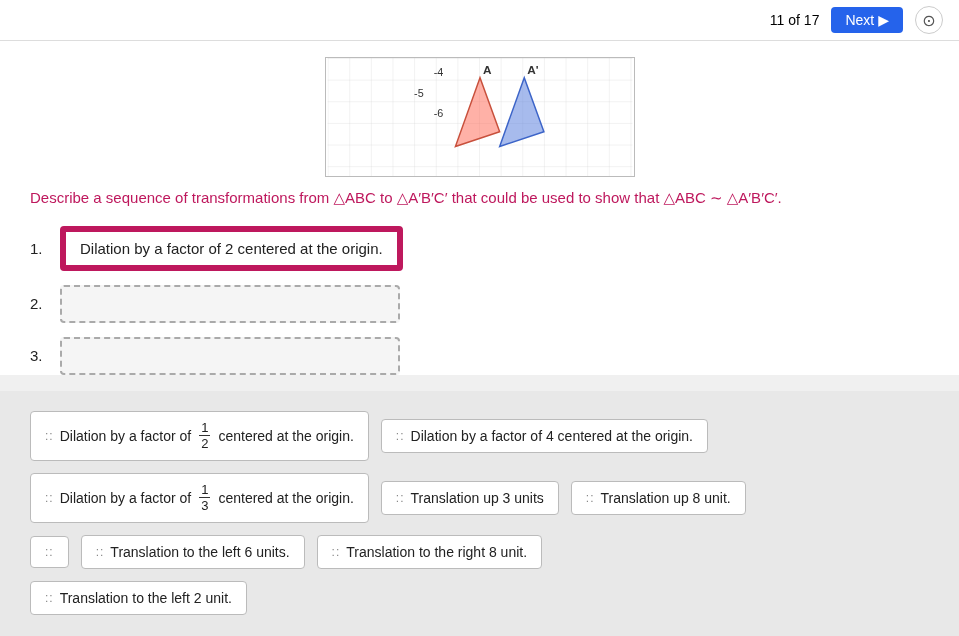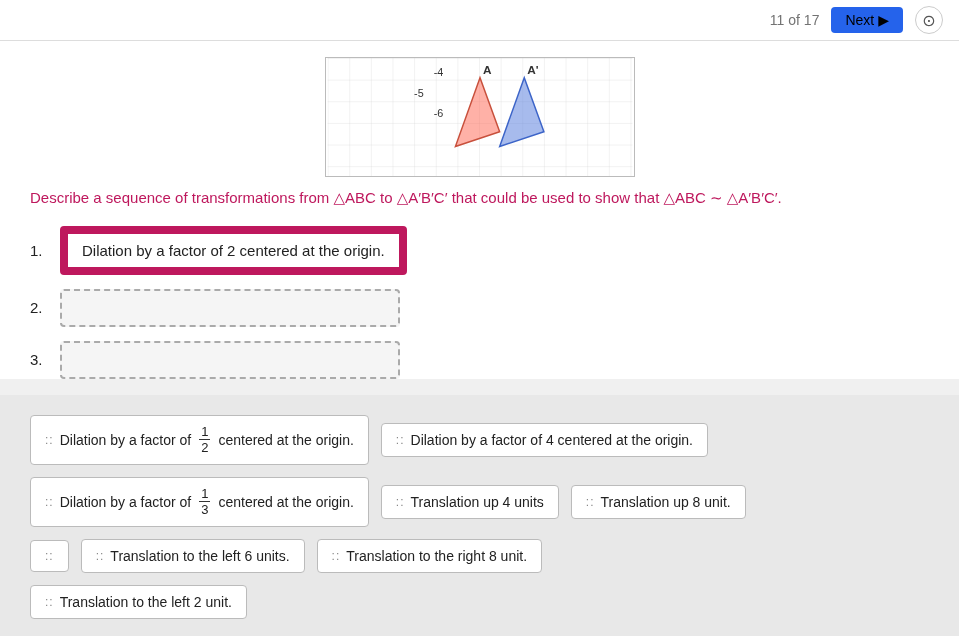--- a/index.html
+++ b/index.html
@@ -18,26 +18,26 @@
       display: flex;
       align-items: center;
       justify-content: flex-end;
       padding: 6px 16px;
       border-bottom: 1px solid #ddd;
       gap: 12px;
     }
 
     .top-bar-info {
       font-size: 14px;
-      color: #737373;
+      color: #000000;
     }
 
     .next-btn {
       background: #2563eb;
-      color: #000000;
+      color: #ffffff;
       border: none;
       padding: 5px 14px;
       border-radius: 4px;
       font-size: 14px;
       cursor: pointer;
       display: flex;
       align-items: flex-start;
       gap: 4px;
     }
 
@@ -109,21 +109,21 @@
       padding: 8px 14px;
       min-width: 340px;
       min-height: 38px;
       background: #fafafa;
       font-size: 15px;
       display: flex;
       align-items: center;
     }
 
     .step-box.filled {
-      border: 8px solid #be185d;
+      border: 6px solid #be185d;
       background: #fff;
     }
 
     .step-box.empty {
       background: #f5f5f5;
     }
 
     .drag-area {
       background: #e8e8e8;
       padding: 20px 30px;
@@ -273,21 +273,21 @@
       <span>Dilation by a factor of </span>
       <span class="math-frac">
         <span class="num">1</span>
         <span class="den">3</span>
       </span>
       <span> centered at the origin.</span>
     </div>
 
     <div class="drag-item">
       <span class="drag-dots">::</span>
-      <span>Translation up 4 units</span>
+      <span>Translation up 3 units</span>
     </div>
 
     <div class="drag-item">
       <span class="drag-dots">::</span>
       <span>Translation up 8 unit.</span>
     </div>
 
   </div>
 
   <div class="drag-row">

